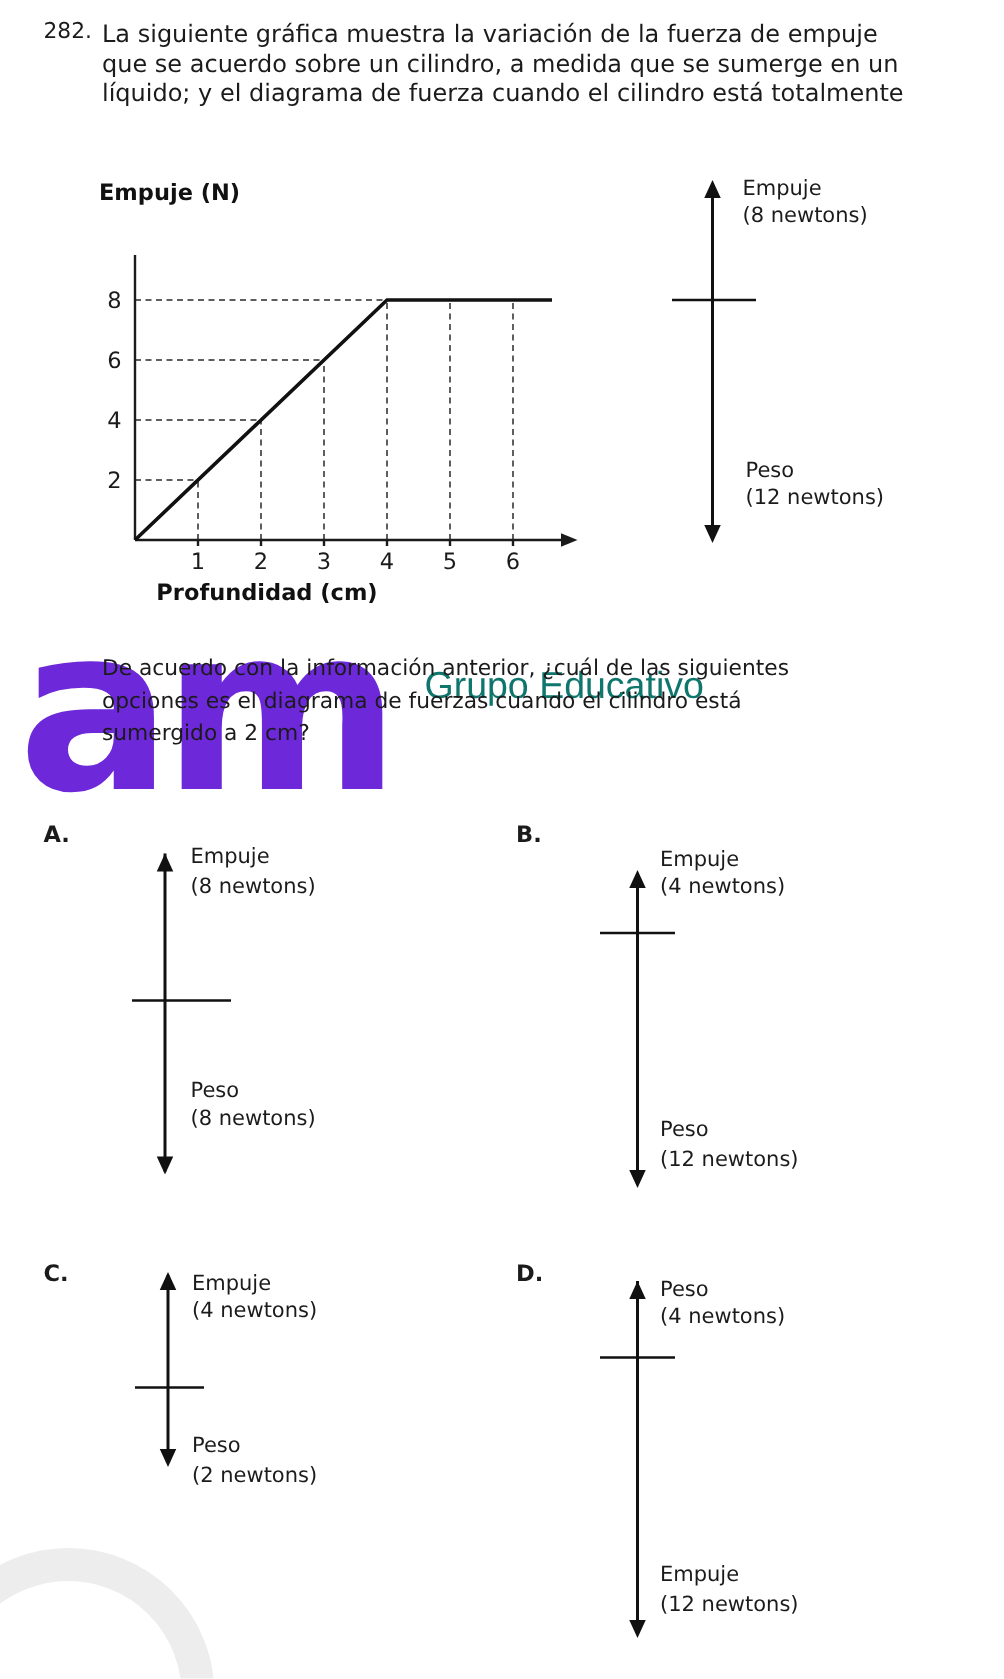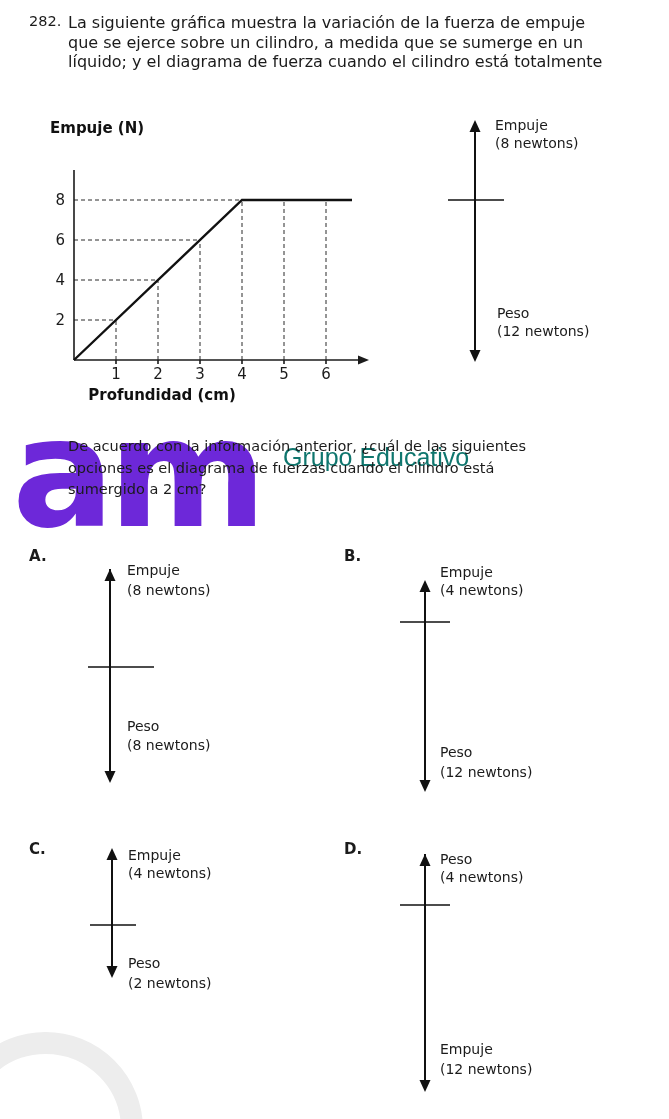--- a/index.html
+++ b/index.html
@@ -36,21 +36,21 @@
   }
   .qtext {
     position:absolute; left:68px; top:13px;
     font-size:16px; line-height:19.6px; white-space:nowrap; z-index:2;
   }
   .followup {
     position:absolute; left:68px; top:436px;
     font-size:14.5px; line-height:21.5px; white-space:nowrap; z-index:2;
   }
 
-  .chart-wrap   { position:absolute; left:34px;  top:112px; z-index:1; }
+  .chart-wrap   { position:absolute; left:50px;  top:112px; z-index:1; }
   .maindiag     { position:absolute; left:438px; top:108px; z-index:1; }
   .opt-letter   { position:absolute; font-weight:bold; font-size:15px; z-index:2; }
   .opt-a-letter { left:29px;  top:547px; }
   .opt-b-letter { left:344px; top:547px; }
   .opt-c-letter { left:29px;  top:840px; }
   .opt-d-letter { left:344px; top:840px; }
   .opt-a-svg { position:absolute; left:72px;  top:551px; z-index:1; }
   .opt-b-svg { position:absolute; left:388px; top:551px; z-index:1; }
   .opt-c-svg { position:absolute; left:72px;  top:838px; z-index:1; }
   .opt-d-svg { position:absolute; left:388px; top:838px; z-index:1; }
@@ -74,21 +74,21 @@
 
   <div class="wm-logo">am</div>
   <div class="wm-text">
     <div>Grupo Educativo</div>
   </div>
   <div class="wm-ring"></div>
 
   <div class="qnum">282.</div>
   <div class="qtext">
     <div>La siguiente gráfica muestra la variación de la fuerza de empuje</div>
-    <div>que se ejerce sobre un cilindro, a medida que se sumerge en un</div>
+    <div>que se acuerdo sobre un cilindro, a medida que se sumerge en un</div>
     <div>líquido; y el diagrama de fuerza cuando el cilindro está totalmente</div>
   </div>
 
   <div class="chart-wrap">
     <svg width="345" height="292" viewBox="0 0 345 292">
       <text x="16" y="21" class="axis-title">Empuje (N)</text>
 
       <g class="dash">
         <line x1="40" y1="208" x2="82" y2="208"></line>
         <line x1="40" y1="168" x2="124" y2="168"></line>

